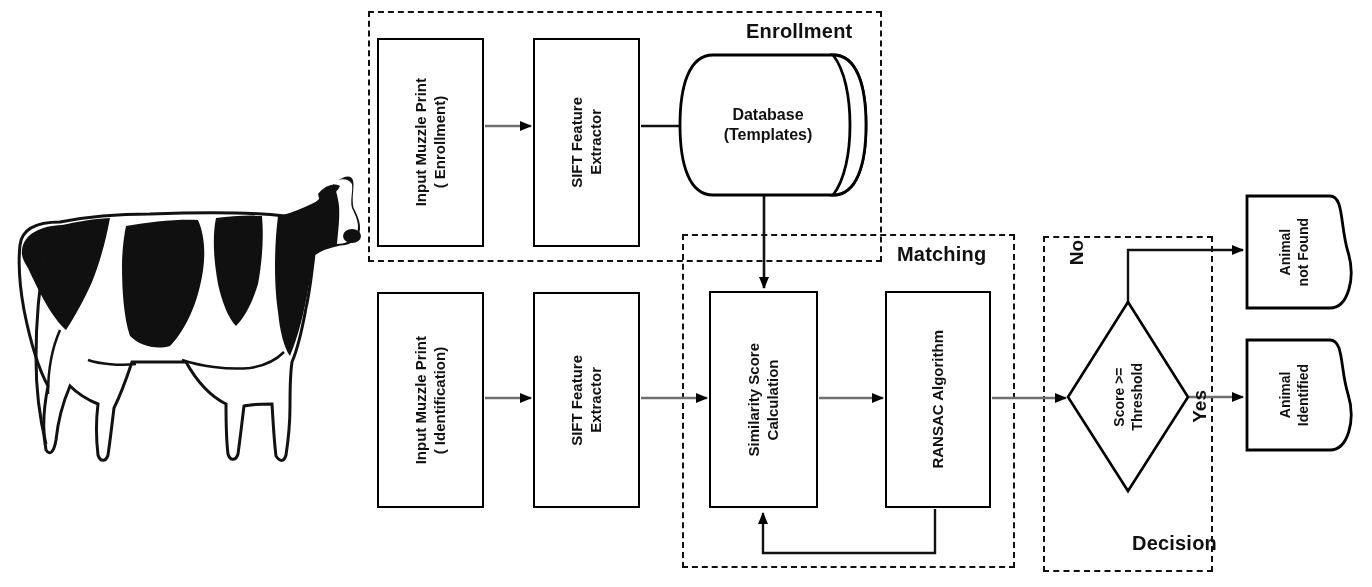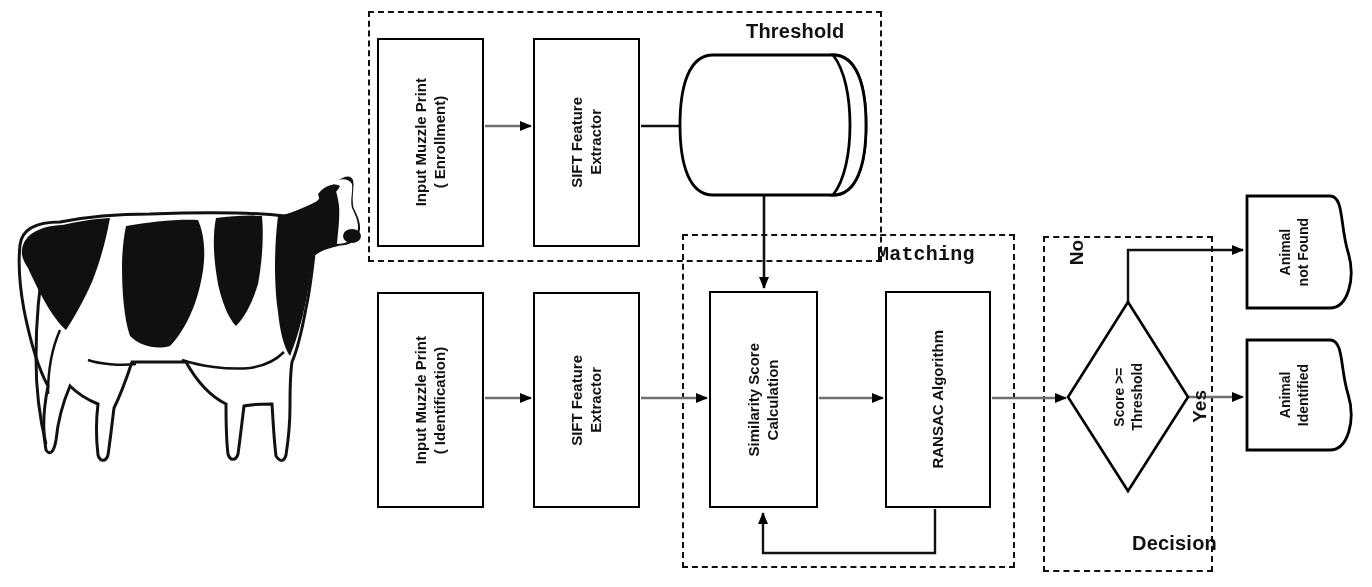--- a/index.html
+++ b/index.html
@@ -166,24 +166,24 @@
 
       <path d="M 46 250 C 40 280, 36 320, 36 358
                C 36 390, 40 420, 46 444" fill="none" stroke="#111111" stroke-width="3"></path>
       <path d="M 60 330 C 52 348, 48 372, 48 394" fill="none" stroke="#111111" stroke-width="2.5"></path>
       <path d="M 88 360 C 100 364, 120 366, 136 364" fill="none" stroke="#111111" stroke-width="2.5"></path>
       <path d="M 182 360 C 200 366, 226 370, 250 368 C 264 366, 276 360, 284 352" fill="none" stroke="#111111" stroke-width="2.5"></path>
     </g>
   </svg>
 
   <div class="group-box" style="left:368px; top:11px; width:514px; height:251px;"></div>
-  <div class="group-label" style="left:746px; top:20px;">Threshold</div>
+  <div class="group-label" style="left:746px; top:20px;">Enrollment</div>
 
   <div class="group-box" style="left:682px; top:234px; width:333px; height:334px;"></div>
-  <div class="group-label" style="left:877px; top:243px;font-family:Liberation Mono, monospace;">Matching</div>
+  <div class="group-label" style="left:897px; top:243px;">Matching</div>
 
   <div class="group-box" style="left:1043px; top:236px; width:170px; height:336px;"></div>
   <div class="group-label" style="left:1098px; top:532px;margin-left:34px;">Decision</div>
 
   <svg class="layer" viewBox="0 0 1372 587" xmlns="http://www.w3.org/2000/svg">
     <defs>
       <marker id="ah" markerWidth="10" markerHeight="8" refX="9" refY="4" orient="auto" markerUnits="userSpaceOnUse">
         <path d="M0,0 L10,4 L0,8 z" fill="#000000"></path>
       </marker>
       <marker id="ahk" markerWidth="12" markerHeight="10" refX="11" refY="5" orient="auto" markerUnits="userSpaceOnUse">
@@ -239,20 +239,24 @@
   <div class="proc-box" style="left:377px; top:38px; width:107px; height:209px;">
     <span class="vtext">Input Muzzle Print
 ( Enrollment)</span>
   </div>
 
   <div class="proc-box" style="left:533px; top:38px; width:107px; height:209px;">
     <span class="vtext">SIFT Feature
 Extractor</span>
   </div>
 
+  <div class="shape-text" style="left:688px; top:55px; width:160px; height:140px;">
+    <span class="htext">Database
+(Templates)</span>
+  </div>
 
   <div class="proc-box" style="left:377px; top:292px; width:107px; height:216px;">
     <span class="vtext">Input Muzzle Print
 ( Identification)</span>
   </div>
 
   <div class="proc-box" style="left:533px; top:292px; width:107px; height:216px;">
     <span class="vtext">SIFT Feature
 Extractor</span>
   </div>

